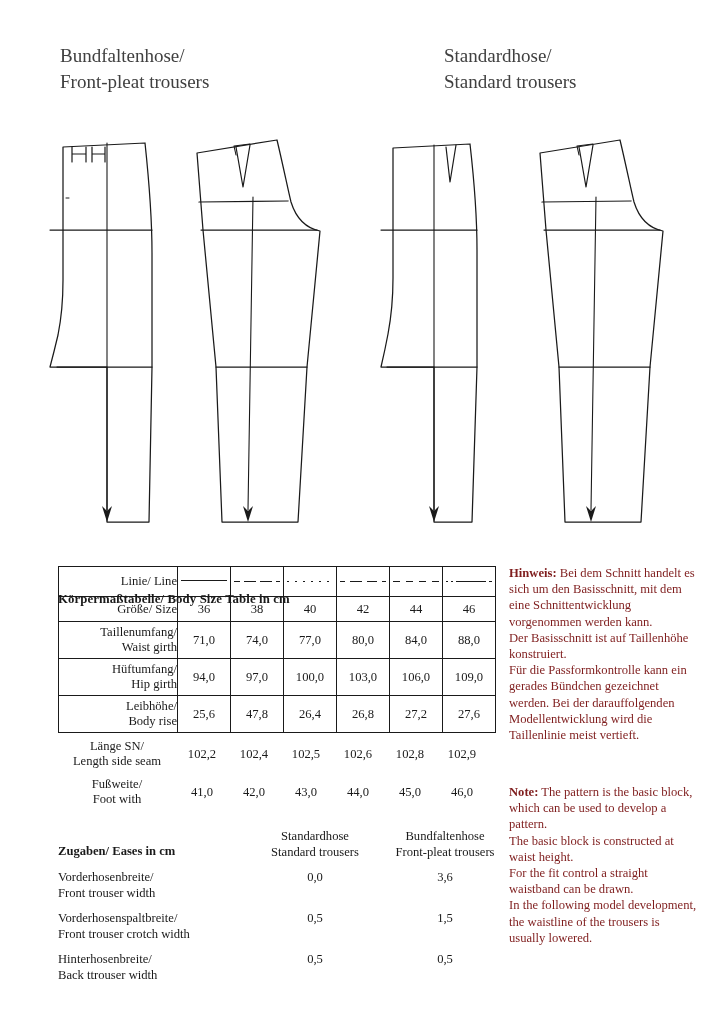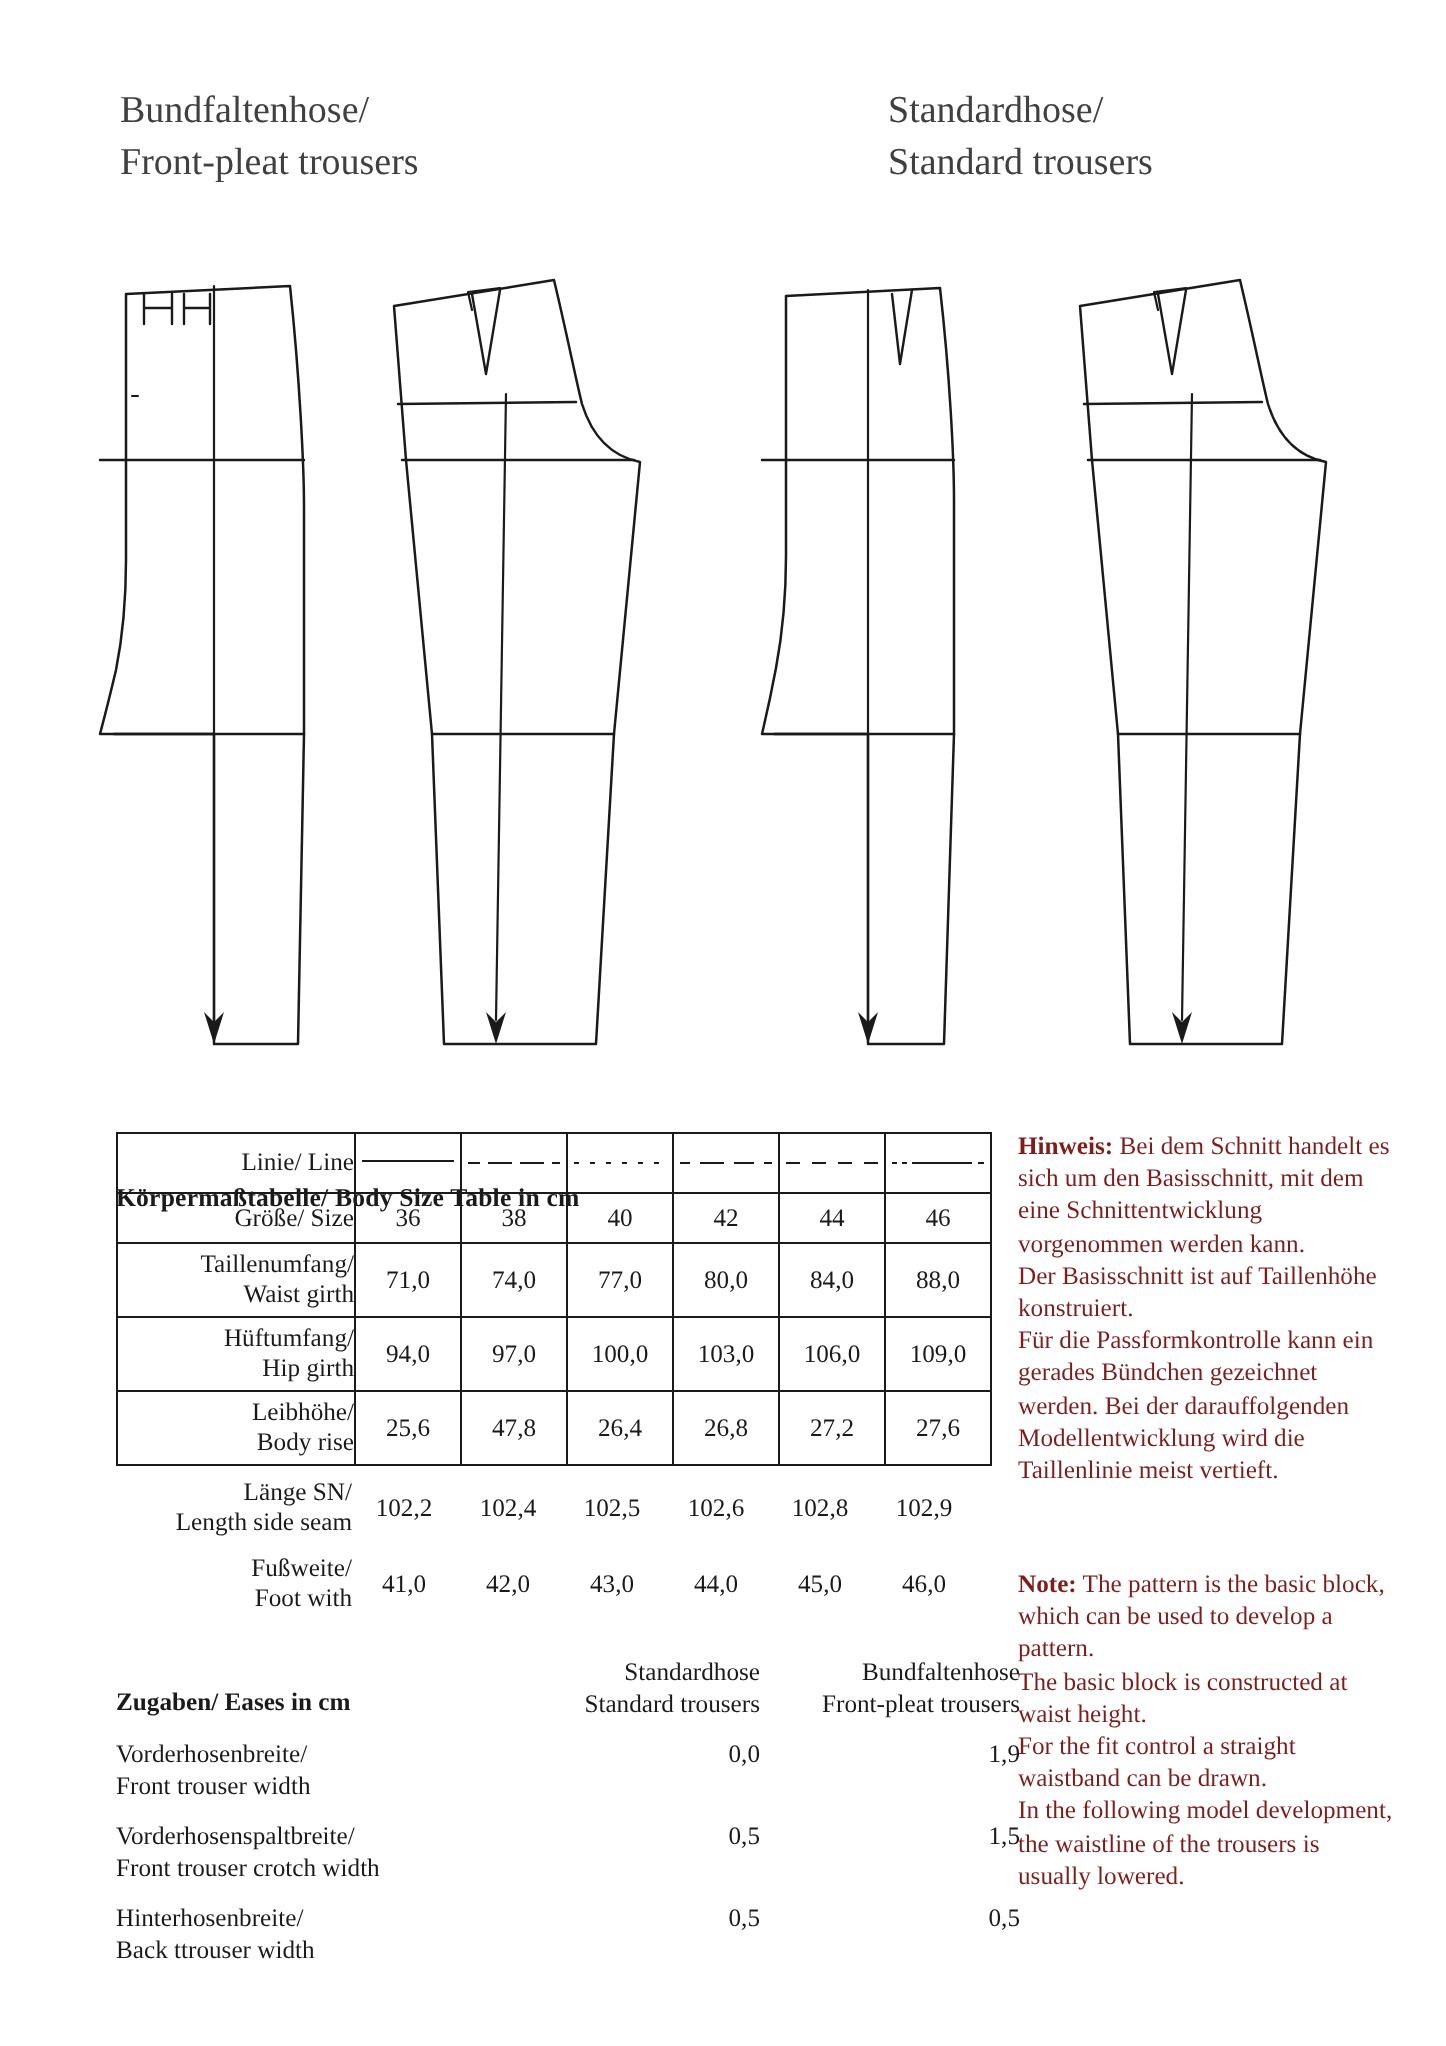--- a/index.html
+++ b/index.html
@@ -127,21 +127,21 @@
     color: #1a1a1a;
   }
   #extrarows td {
     padding: 0;
     border: none;
     vertical-align: middle;
   }
   #extrarows td.lbl {
     width: 118px;
     line-height: 15px;
-    text-align: right;
+    text-align: center;
     white-space: pre-line;
     padding: 3px 0;
   }
   #extrarows td.val {
     width: 52px;
     text-align: center;
     height: 38px;
   }
 
   
@@ -161,21 +161,21 @@
     padding: 9px 0 0 0;
     vertical-align: top;
   }
   #eases td.hdr-lbl {
     font-weight: bold;
     vertical-align: bottom;
     padding-bottom: 1px;
   }
   #eases td.col {
     width: 130px;
-    text-align: right;
+    text-align: center;
     line-height: 16px;
     white-space: pre-line;
     padding: 9px 0 0 0;
     vertical-align: top;
     margin-left: 28px;
   }
   #eases tr.hdr td.col { vertical-align: bottom; padding: 0; }
 
   
   .note {
@@ -390,21 +390,21 @@
       <td class="lbl hdr-lbl">Zugaben/ Eases in cm</td>
       <td class="col">Standardhose
 Standard trousers</td>
       <td class="col">Bundfaltenhose
 Front-pleat trousers</td>
     </tr>
     <tr>
       <td class="lbl">Vorderhosenbreite/
 Front trouser width</td>
       <td class="col">0,0</td>
-      <td class="col">1,9</td>
+      <td class="col">3,6</td>
     </tr>
     <tr>
       <td class="lbl">Vorderhosenspaltbreite/
 Front trouser crotch width</td>
       <td class="col">0,5</td>
       <td class="col">1,5</td>
     </tr>
     <tr>
       <td class="lbl">Hinterhosenbreite/
 Back ttrouser width</td>

